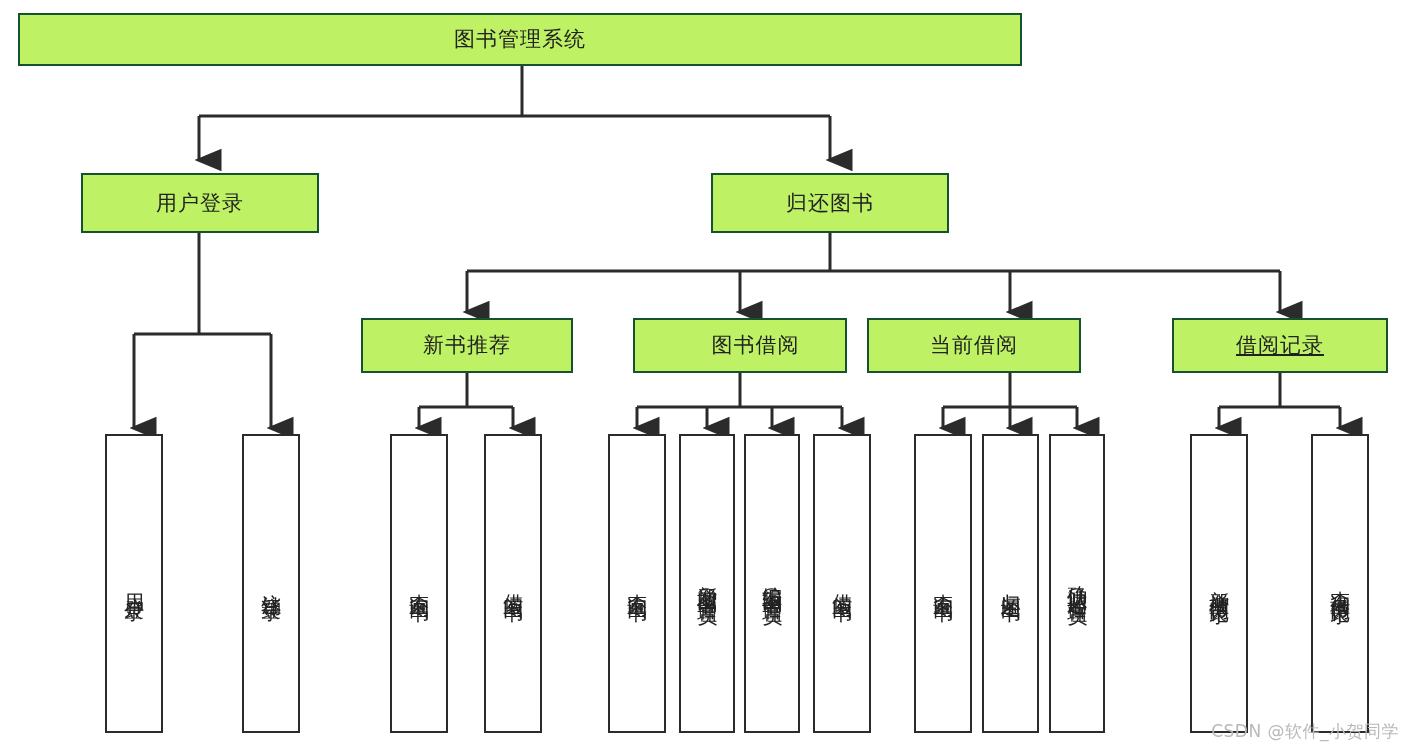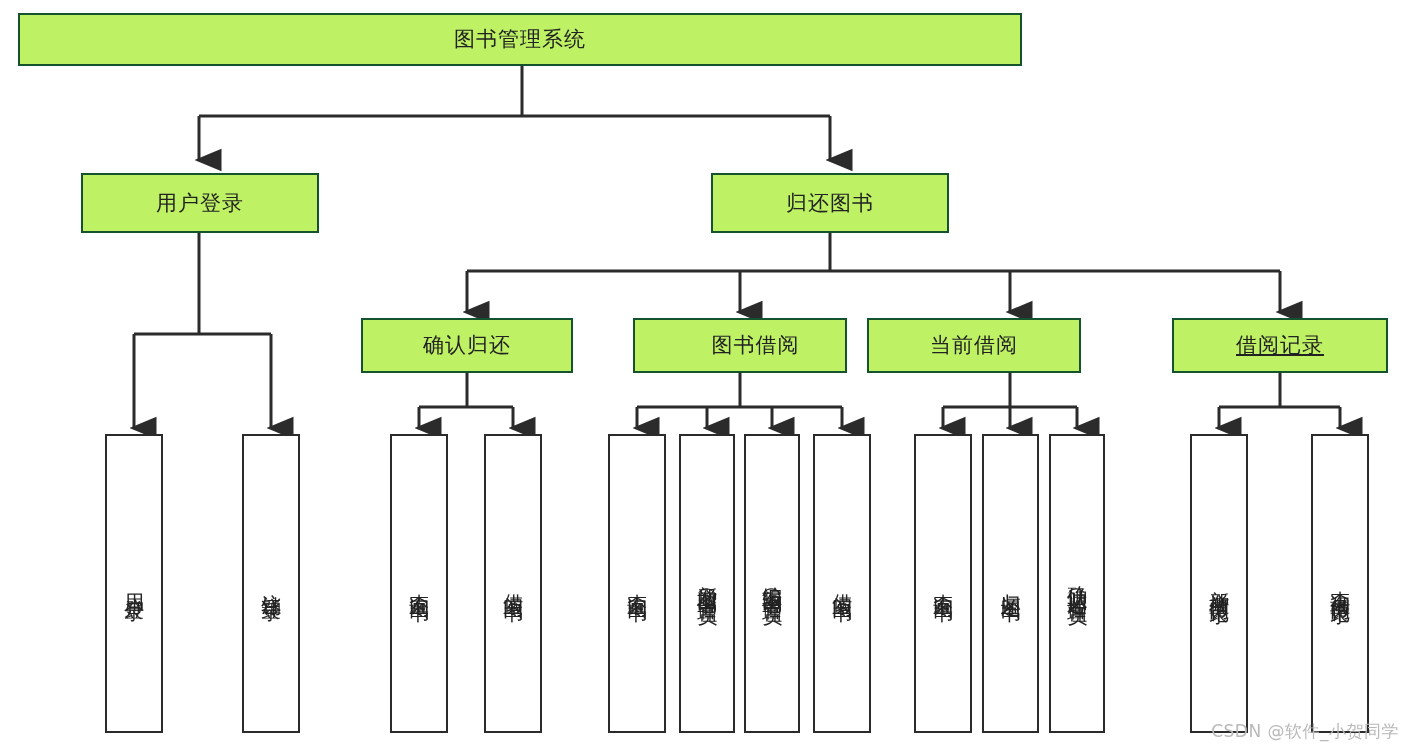--- a/index.html
+++ b/index.html
@@ -137,21 +137,21 @@
   </div>
 
   <div class="node" style="left:81px; top:173px; width:238px; height:60px;">
     <span class="lbl">用户登录</span>
   </div>
   <div class="node" style="left:711px; top:173px; width:238px; height:60px;">
     <span class="lbl">归还图书</span>
   </div>
 
   <div class="node" style="left:361px; top:318px; width:212px; height:55px;">
-    <span class="lbl">确认归还</span>
+    <span class="lbl">新书推荐</span>
   </div>
   <div class="node" style="left:633px; top:318px; width:214px; height:55px;padding-left:31px;">
     <span class="lbl">图书借阅</span>
   </div>
   <div class="node" style="left:867px; top:318px; width:214px; height:55px;">
     <span class="lbl">当前借阅</span>
   </div>
   <div class="node" style="left:1172px; top:318px; width:216px; height:55px;text-decoration:underline;">
     <span class="lbl">借阅记录</span>
   </div>

